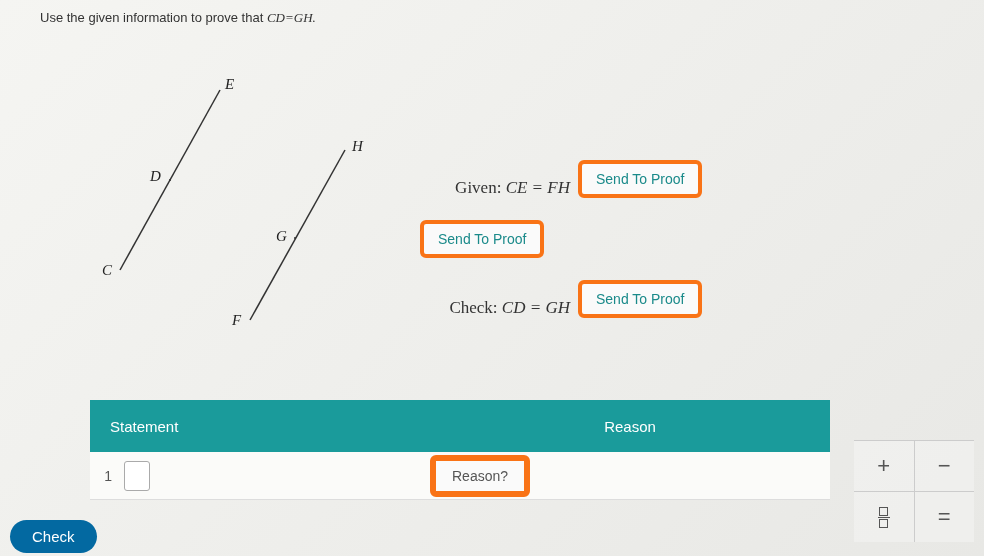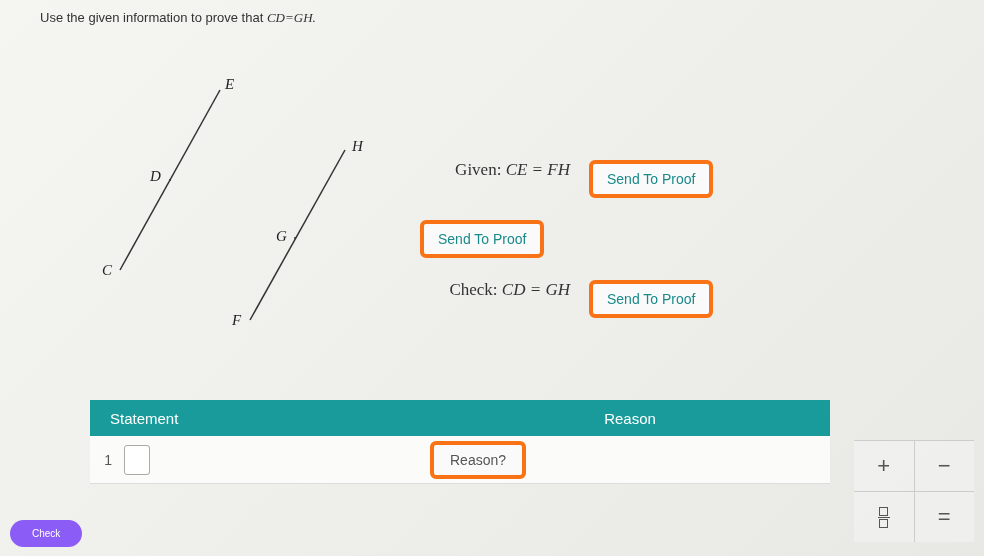--- a/index.html
+++ b/index.html
@@ -38,23 +38,23 @@
   
   .givens {
     position: absolute;
     top: 160px;
     left: 420px;
     font-family: 'Times New Roman', serif;
     font-size: 17px;
   }
   .given-row {
     display: flex;
-    align-items: flex-start;
+    align-items: flex-end;
     margin-bottom: 22px;
-    gap: 19px;
+    gap: 8px;
   }
   .given-text { min-width: 150px; text-align: right; color: #333;}
   .given-text .it { font-style: italic; }
   .send-btn {
     border: 4px solid #f97316;
     border-radius: 6px;
     padding: 7px 14px;
     font-size: 14px;
     color: #1a8a8a;
     background: #fafafa;
@@ -66,21 +66,21 @@
     position: absolute;
     top: 400px;
     left: 90px;
     width: 740px;
   }
   .table-head {
     display: flex;
     background: #1a9b9b;
     color: #fff;
     font-size: 15px;
-    height: 36px;
+    height: 52px;
     align-items: center;
   }
   .th-statement { flex: 0 0 320px; padding-left: 20px; }
   .th-reason { flex: 1; padding-left: 20px; text-align: center; }
   .table-row {
     display: flex;
     background: #fbfbf9;
     height: 48px;
     align-items: center;
     border-bottom: 1px solid #ddd;
@@ -88,39 +88,39 @@
   .td-num { flex: 0 0 30px; text-align: right; color:#555; font-size:14px; padding-right:8px;}
   .td-statement { flex: 0 0 290px; padding-left: 4px; }
   .stmt-input {
     width: 26px; height: 30px;
     border: 1px solid #aaa;
     border-radius: 3px;
     background: #fff;
   }
   .td-reason { flex: 1; padding-left: 20px; }
   .reason-btn {
-    border: 4px solid #f97316;
+    border: 6px solid #f97316;
     border-radius: 6px;
     padding: 7px 16px;
     font-size: 14px;
     color: #555;
     background: #fafafa;
     cursor: pointer;
   }
   
   .check-btn {
     position: absolute;
     top: 520px;
     left: 10px;
-    background: #8b5cf6;
+    background: #0369a1;
     color: #fff;
     border: none;
     border-radius: 18px;
     padding: 8px 22px;
-    font-size: 10px;
+    font-size: 15px;
     cursor: pointer;
   }
   
   .toolbox {
     position: absolute;
     right: 10px;
     top: 440px;
     width: 120px;
   }
   .tool-row {

